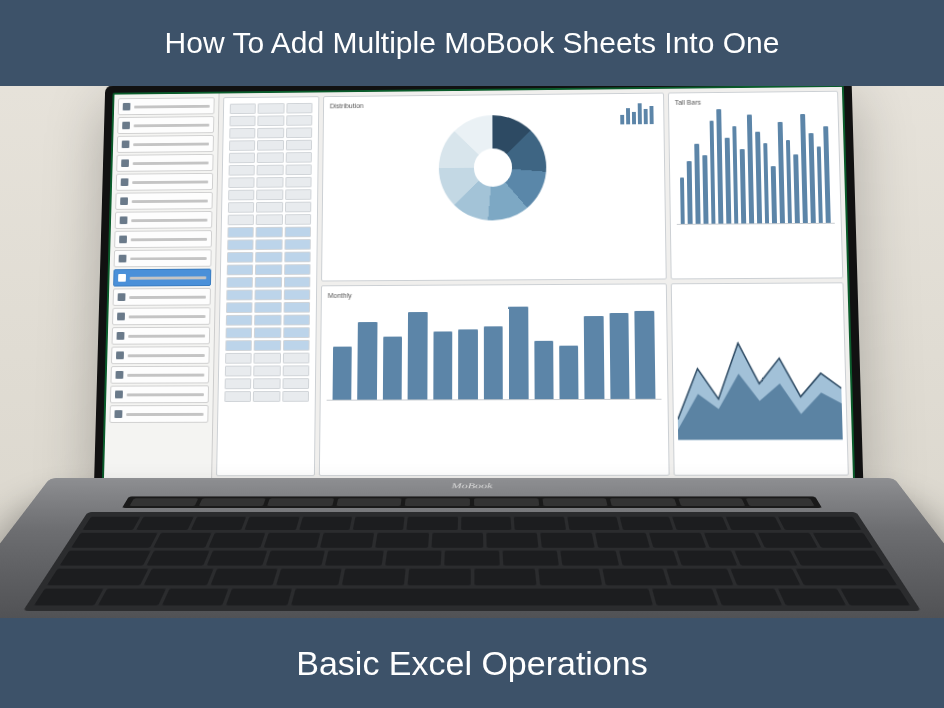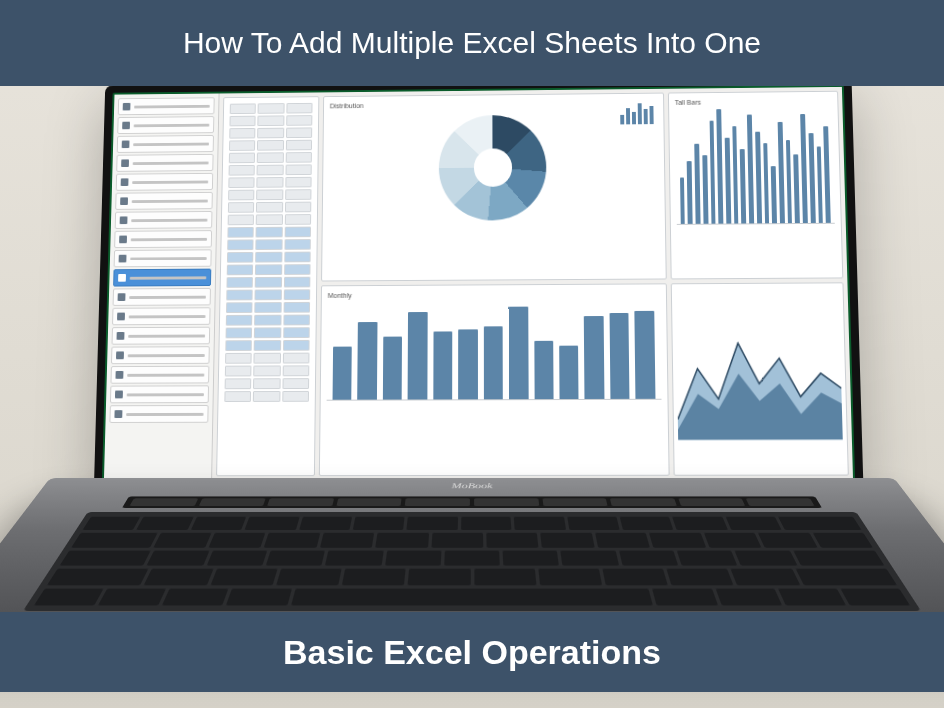--- a/index.html
+++ b/index.html
@@ -17,21 +17,21 @@
       width: 100%;
       background: #3d5269;
       color: #fff;
       text-align: center;
       display: flex;
       align-items: center;
       justify-content: center;
       z-index: 10;
     }
     .banner-top { top: 0; height: 86px; font-size: 30px; font-weight: 400; }
-    .banner-bottom { bottom: 16px; height: 80px; font-size: 34px; font-weight: 700; }
+    .banner-bottom { bottom: 0; height: 90px; font-size: 34px; font-weight: 400; }
 
     
     .laptop {
       position: absolute;
       top: 60px;
       left: 50px;
       width: 844px;
       height: 620px;
       perspective: 1400px;
     }
@@ -253,21 +253,21 @@
       border-radius: 2px;
       box-shadow: inset 0 1px 0 rgba(255,255,255,0.05);
     }
     .key.wide { flex: 1.5; }
     .key.xwide { flex: 6; }
   </style>
 </head>
 <body>
 
 <div class="banner banner-top">
-  <span>How To Add Multiple Excel Sheets Into One</span>
+  <span>How To Add Multiple MoBook Sheets Into One</span>
 </div>
 
 <div class="laptop">
   <div class="screen-frame">
     <div class="screen">
       <div class="dash">
 
         <div class="sidebar">
           <div class="side-item">
               <span class="side-icon"></span>

